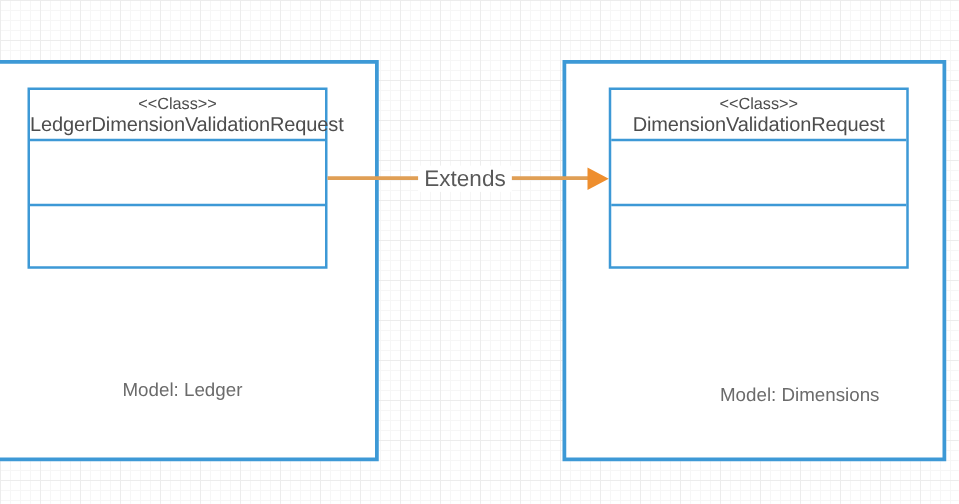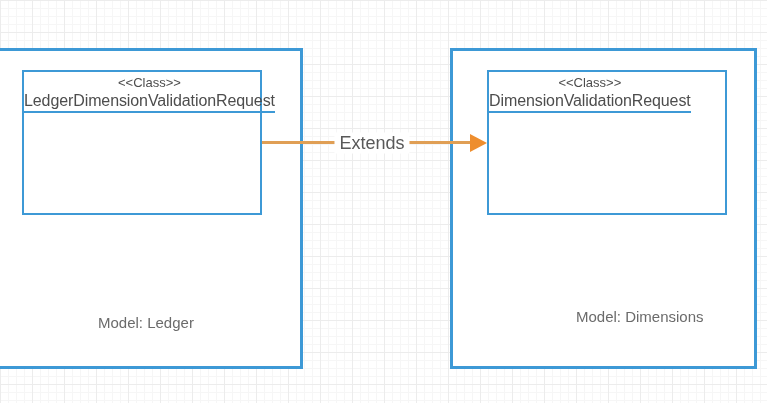--- a/index.html
+++ b/index.html
@@ -41,21 +41,21 @@
   #container-left{left:-10px;top:48px;width:313px;height:321px;}
   #container-right{left:450px;top:48px;width:307px;height:321px;}
 
   .class-box{
     position:absolute;
     width:240px;height:145px;
     background:var(--shape-fill);
     border:2px solid var(--shape-border);
     box-sizing:border-box;
     z-index:2;
-    display:flex;flex-direction:row;
+    display:flex;flex-direction:column;
   }
   #class-left{left:22px;top:70px;}
   #class-right{left:487px;top:70px;}
 
   .compartment{box-sizing:border-box;}
   .compartment.title{
     height:41px;
     border-bottom:2px solid var(--shape-border);
     text-align:center;
     color:var(--class-text);
@@ -71,21 +71,21 @@
   }
   .compartment.methods{flex:1;}
 
   .model-label{
     position:absolute;
     font-size:15px;
     color:var(--label-text);
     z-index:2;
     white-space:nowrap;
   }
-  #model-label-left{left:98px;top:314px;}
+  #model-label-left{left:98px;top:304px;}
   #model-label-right{left:576px;top:308px;}
 
   .arrow-line{
     position:absolute;
     left:262px;top:141px;
     width:212px;height:3px;
     background:var(--arrow-line);
     z-index:3;
   }
   .arrow-head{

